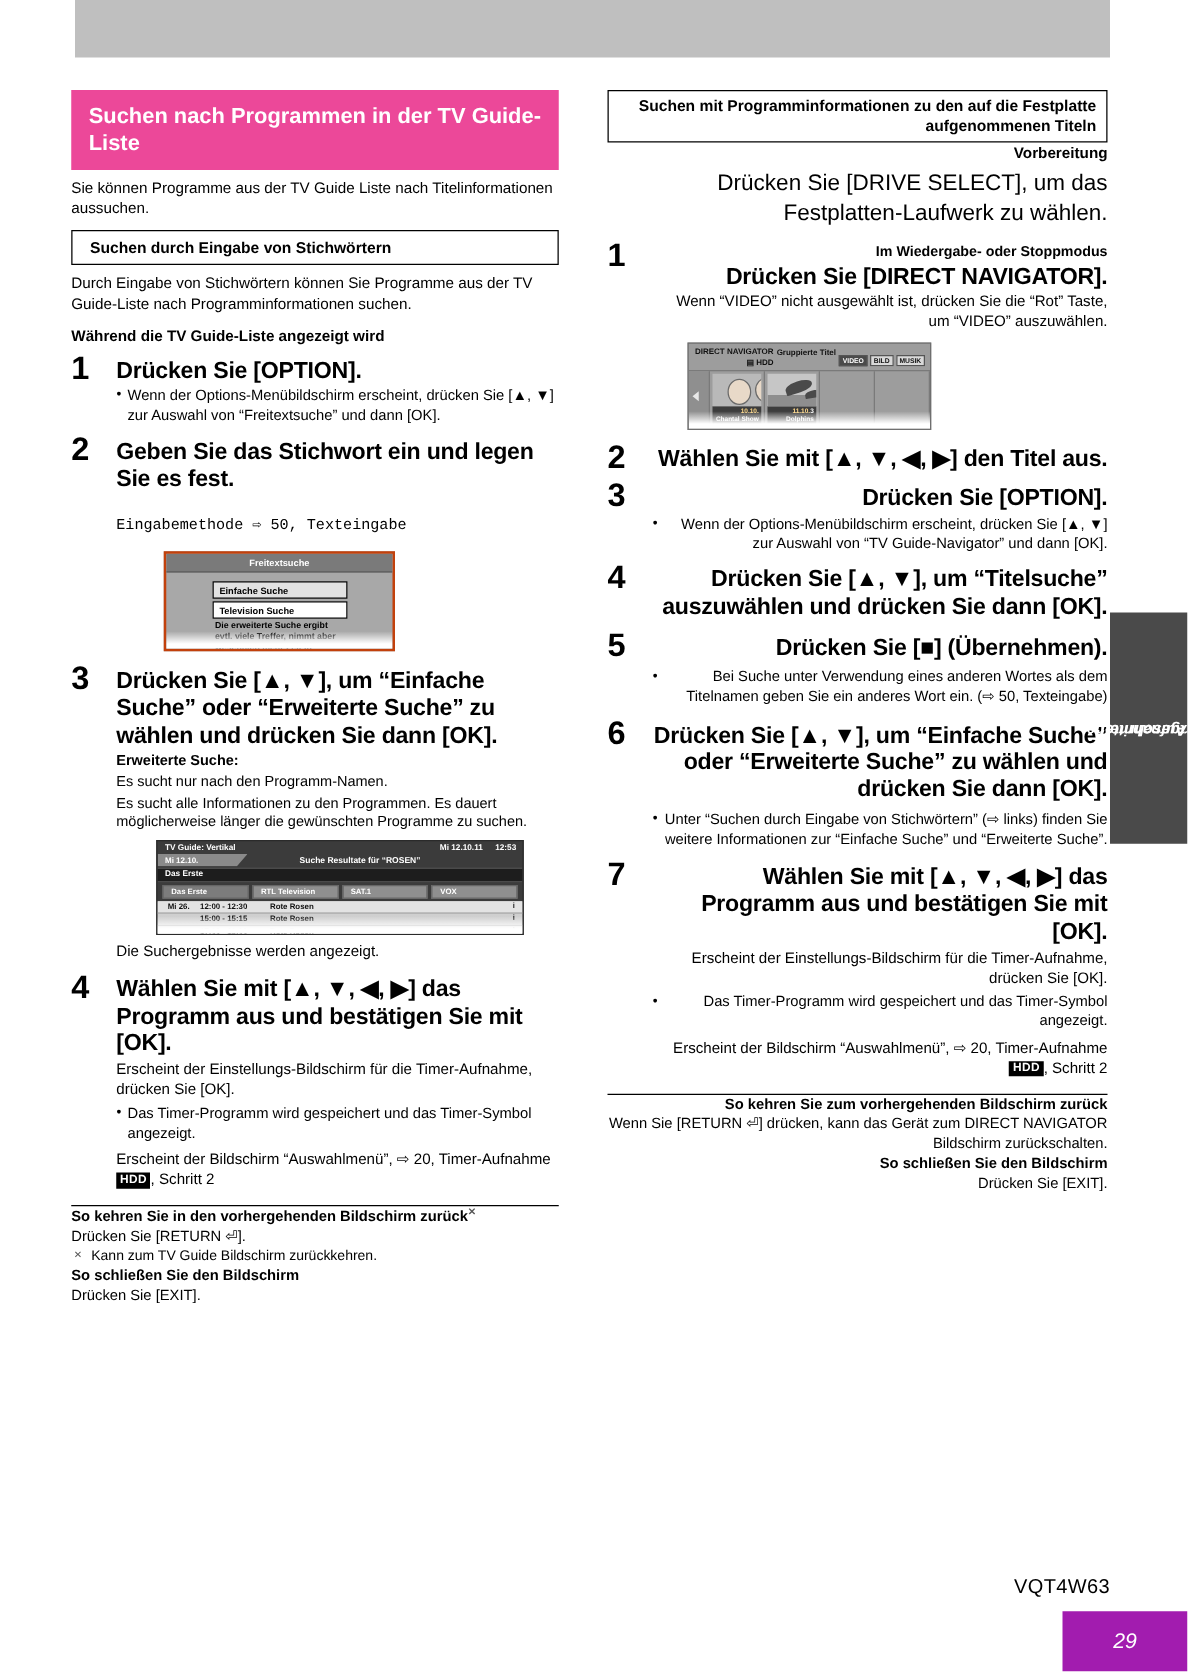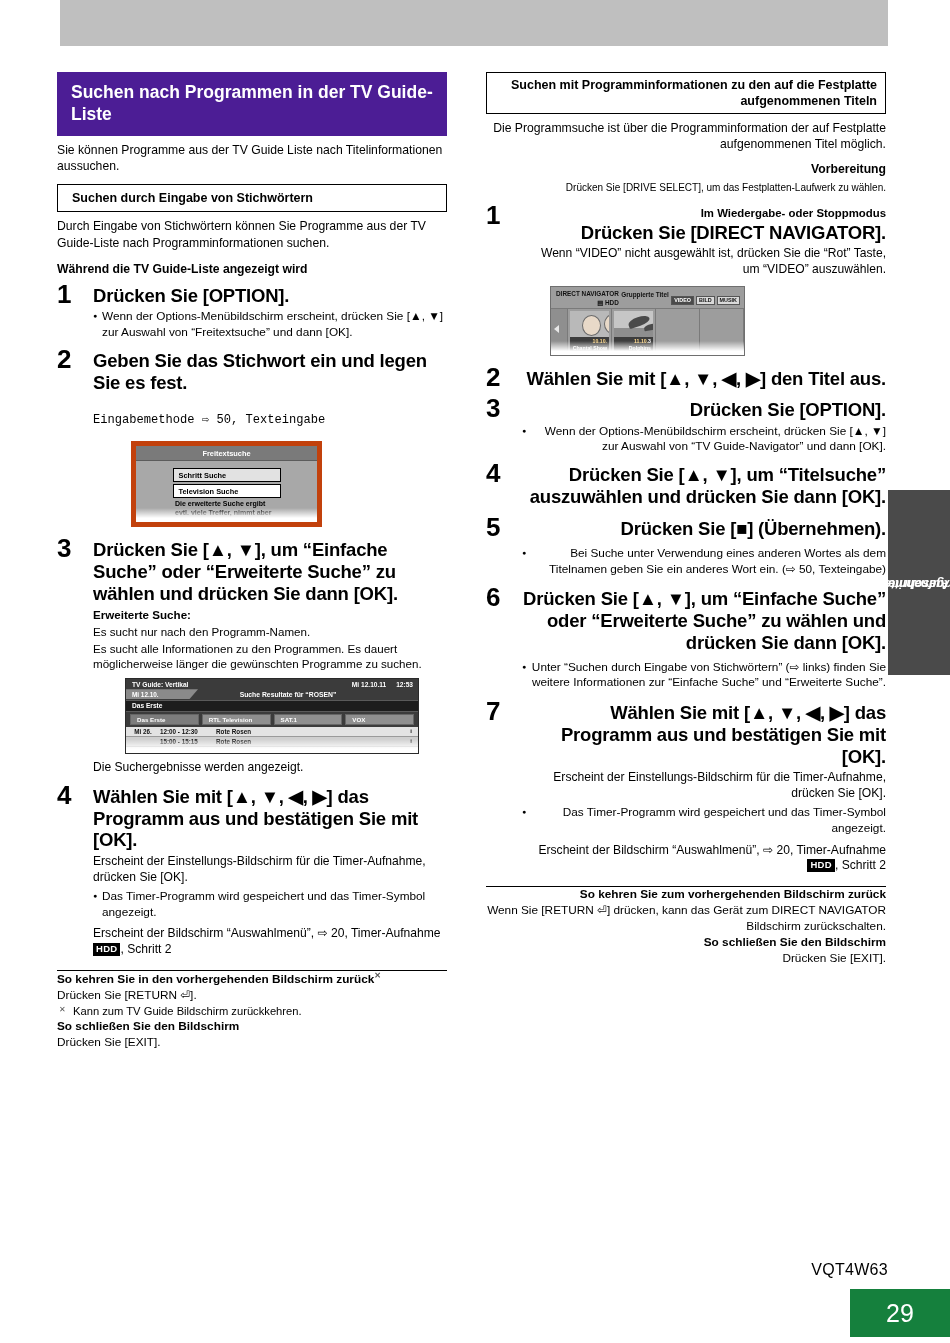--- a/index.html
+++ b/index.html
@@ -11,31 +11,31 @@
   .topband{position:absolute;left:60px;top:0;width:828px;height:46px;background:#bfbfbf;}
 
   .page{position:absolute;left:0;top:0;width:950px;height:1343px;}
 
   .col{position:absolute;top:72px;}
   .col-left{left:57px;width:390px;}
   .col-right{left:486px;width:400px;text-align:right;}
 
   
   .chapter-title{
-    background:#4c1d95;color:#fff;font-size:17.5px;font-weight:bold;
+    background:#ec4899;color:#fff;font-size:17.5px;font-weight:bold;
     line-height:1.28;padding:9px 12px 10px 14px;
   }
   .boxed-title{
     border:1.5px solid #000;font-size:12.5px;font-weight:bold;
     padding:5px 8px 5px 14px;line-height:1.28;
   }
   .boxed-title.thin{padding:4px 8px 4px 10px;}
 
   .intro{font-size:12.2px;line-height:1.34;margin:6px 0 10px 0;}
-  .lead{font-size:10px;line-height:1.34;margin:4px 0 2px 0;}
+  .lead{font-size:18px;line-height:1.34;margin:4px 0 2px 0;}
   .bold-lead{font-size:12.2px;font-weight:bold;line-height:1.34;margin:9px 0 0 0;}
 
   
   .step{position:relative;padding-left:36px;margin-top:7px;}
   .step .num{
     position:absolute;left:0;top:-4px;font-size:26px;font-weight:bold;
     line-height:1;letter-spacing:-0.5px;
   }
   .step .smalltop{font-size:11.4px;font-weight:bold;line-height:1.3;margin-bottom:1px;}
   .step .head{font-size:18.5px;font-weight:bold;line-height:1.18;letter-spacing:-0.2px;}
@@ -52,21 +52,21 @@
 
   
   .notes{border-top:1.8px solid #000;margin-top:12px;padding-top:0;}
   .notes .nh{font-size:11.8px;font-weight:bold;line-height:1.35;}
   .notes .nl{font-size:11.8px;line-height:1.35;}
   .notes .foot{font-size:11.2px;line-height:1.35;padding-left:16px;position:relative;}
   .notes .foot .mk{position:absolute;left:2px;top:1px;font-size:8px;color:#555;}
   .sup{font-size:8px;vertical-align:5px;color:#555;}
 
   
-  .shot{background:#9d9d9d;border:5px solid #c2410c;position:relative;}
+  .shot{background:#9d9d9d;border:2px solid #c2410c;position:relative;}
 
   
   .shot-free{width:181px;margin:12px 0 0 38px;height:76px;overflow:hidden;background:#a8a8a8;}
   .shot-free .bar{
     background:#7a7a7a;color:#fff;font-size:7.4px;font-weight:bold;text-align:center;
     padding:2.5px 0;border-bottom:1px solid #5c5c5c;
   }
   .shot-free .inner{padding:7px 0 0 0;}
   .shot-free .opt{
     width:101px;margin:0 auto 2px auto;background:#fff;border:1px solid #000;
@@ -135,22 +135,22 @@
   
   .sidetab{position:absolute;right:0;top:490px;width:62px;height:185px;background:#4a4a4a;}
   .sidetab span{
     position:absolute;left:50%;top:50%;transform:translate(-50%,-50%) rotate(90deg);
     white-space:nowrap;color:#fff;font-style:italic;font-weight:bold;font-size:12.5px;
     text-align:center;line-height:1.25;
   }
 
   
   .vqt{position:absolute;right:62px;bottom:64px;font-size:16px;letter-spacing:0.3px;}
-  .pagebox{position:absolute;right:0;bottom:6px;width:100px;height:48px;background:#15803d;
-           color:#fff;font-size:25px;display:flex;align-items:center;
+  .pagebox{position:absolute;right:0;bottom:6px;width:100px;height:48px;background:#a21caf;
+           color:#fff;font-size:17px;font-style:italic;display:flex;align-items:center;
            justify-content:center;}
 </style>
 </head>
 <body>
 
 <div class="topband"></div>
 
 <div class="page">
 
   <div class="col col-left">
@@ -170,21 +170,21 @@
     </div>
 
     <div class="step" style="margin-top:10px;">
       <div class="num">2</div>
       <div class="head">Geben Sie das Stichwort ein und legen Sie es fest.</div>
       <div class="body big" style="margin-top:19px;font-family:Liberation Mono, monospace;">Eingabemethode ⇨ 50, Texteingabe</div>
 
       <div class="shot shot-free">
         <div class="bar">Freitextsuche</div>
         <div class="inner">
-          <div class="opt sel">Schritt Suche</div>
+          <div class="opt sel">Einfache Suche</div>
           <div class="opt">Television Suche</div>
           <div class="note">Die erweiterte Suche ergibt evtl. viele Treffer, nimmt aber wesentlich mehr Zeit in</div>
         </div>
         <div class="fade"></div>
       </div>
     </div>
 
     <div class="step" style="margin-top:12px;">
       <div class="num">3</div>
       <div class="head">Drücken Sie [▲, ▼], um “Einfache Suche” oder “Erweiterte Suche” zu wählen und drücken Sie dann [OK].</div>
@@ -256,21 +256,20 @@
       <div class="nl">Drücken Sie [RETURN ⏎].</div>
       <div class="foot"><span class="mk">✕</span><span>Kann zum TV Guide Bildschirm zurückkehren.</span></div>
       <div class="nh">So schließen Sie den Bildschirm</div>
       <div class="nl">Drücken Sie [EXIT].</div>
     </div>
   </div>
 
   <div class="col col-right">
 
     <div class="boxed-title thin">Suchen mit Programminformationen zu den auf die Festplatte aufgenommenen Titeln</div>
-    <div class="intro" style="margin-bottom:8px;">Die Programmsuche ist über die Programminformation der auf Festplatte aufgenommenen Titel möglich.</div>
 
     <div class="bold-lead" style="margin-top:0;">Vorbereitung</div>
     <div class="lead">Drücken Sie [DRIVE SELECT], um das Festplatten-Laufwerk zu wählen.</div>
 
     <div class="step" style="margin-top:12px;">
       <div class="num">1</div>
       <div class="smalltop">Im Wiedergabe- oder Stoppmodus</div>
       <div class="head">Drücken Sie [DIRECT NAVIGATOR].</div>
       <div class="body big" style="margin-top:2px;">Wenn “VIDEO” nicht ausgewählt ist, drücken Sie die “Rot” Taste, um “VIDEO” auszuwählen.</div>
 

